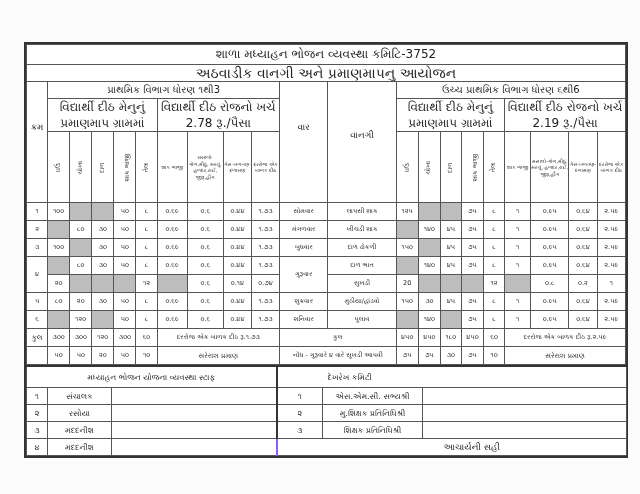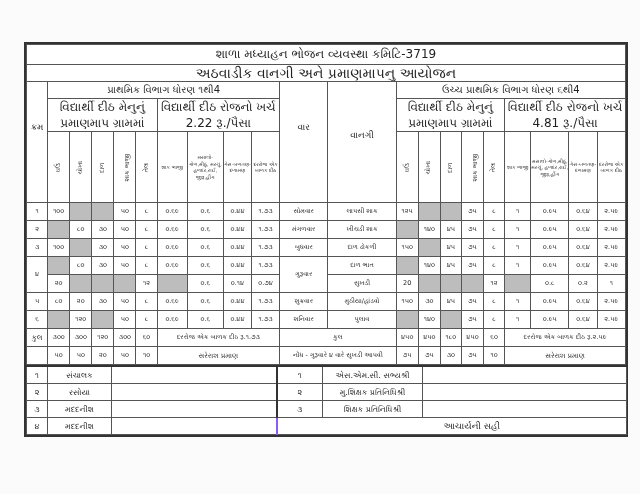--- a/index.html
+++ b/index.html
@@ -46,38 +46,38 @@
         <col style="width:22px">
         <col style="width:21px">
     <col style="width:26px">
         <col style="width:38px">
         <col style="width:28px">
         <col style="width:28px">
   </colgroup>
 
   <tbody>
         <tr>
-          <td colspan="21" class="t1">શાળા મધ્યાહન ભોજન વ્યવસ્થા કમિટિ-3719</td>
+          <td colspan="21" class="t1">શાળા મધ્યાહન ભોજન વ્યવસ્થા કમિટિ-3752</td>
         </tr>
   <tr>
           <td colspan="21" class="t2">અઠવાડીક વાનગી અને પ્રમાણમાપનુ આયોજન</td>
         </tr>
 
   <tr>
     <td rowspan="3" class="hcell" style="vertical-align:top;padding-top:40px">ક્રમ</td>
-    <td colspan="9" class="sec">પ્રાથમિક વિભાગ ધોરણ ૧થી4</td>
+    <td colspan="9" class="sec">પ્રાથમિક વિભાગ ધોરણ ૧થી3</td>
     <td rowspan="3" class="hcell" style="vertical-align:top;padding-top:40px">વાર</td>
     <td rowspan="3" class="hcell" style="vertical-align:top;padding-top:48px">વાનગી</td>
-    <td colspan="9" class="sec">ઉચ્ચ પ્રાથમિક વિભાગ ધોરણ ૬થી4</td>
+    <td colspan="9" class="sec">ઉચ્ચ પ્રાથમિક વિભાગ ધોરણ ૬થી6</td>
   </tr>
   <tr>
     <td colspan="5" class="sub">વિદ્યાર્થી દીઠ મેનુનું પ્રમાણમાપ ગ્રામમાં</td>
-    <td colspan="4" class="sub">વિદ્યાર્થી દીઠ રોજનો ખર્ચ 2.22 રૂ./પૈસા</td>
+    <td colspan="4" class="sub">વિદ્યાર્થી દીઠ રોજનો ખર્ચ 2.78 રૂ./પૈસા</td>
     <td colspan="5" class="sub">વિદ્યાર્થી દીઠ મેનુનું પ્રમાણમાપ ગ્રામમાં</td>
-    <td colspan="4" class="sub">વિદ્યાર્થી દીઠ રોજનો ખર્ચ 4.81 રૂ./પૈસા</td>
+    <td colspan="4" class="sub">વિદ્યાર્થી દીઠ રોજનો ખર્ચ 2.19 રૂ./પૈસા</td>
   </tr>
   <tr>
     <td class="vh"><span>ઘઉં</span></td>
     <td class="vh"><span>ચોખા</span></td>
     <td class="vh"><span>દાળ</span></td>
     <td class="vh"><span>શાક ભાજી</span></td>
     <td class="vh"><span>તેલ</span></td>
     <td class="hsmall">શાક ભાજી</td>
     <td class="hsmall">મસાલો-ગોળ,મીઠું, મરચું, હળદર,રાઈ, જીરૂ,હીંગ</td>
     <td class="hsmall">ગેસ-બળતણ-દળામણ</td>
@@ -298,20 +298,24 @@
 <table style="border-top:2px solid #333">
   <colgroup>
     <col style="width:21px">
         <col style="width:64px">
         <col style="width:165px">
     <col style="width:46px">
         <col style="width:100px">
         <col style="width:204px">
   </colgroup>
   <tbody>
+        <tr class="foot">
+    <td colspan="3" style="height:20px">મધ્યાહન ભોજન યોજના વ્યવસ્થા સ્ટાફ</td>
+    <td colspan="3" style="text-align:left;padding-left:50px;border-left:2px solid #333">દેખરેખ કમિટી</td>
+  </tr>
   <tr class="foot">
     <td>૧</td>
           <td>સંચાલક</td>
           <td></td>
     <td style="border-left:2px solid #333">૧</td>
           <td>એસ.એમ.સી. સભ્યશ્રી</td>
           <td></td>
   </tr>
   <tr class="foot">
     <td>૨</td>

